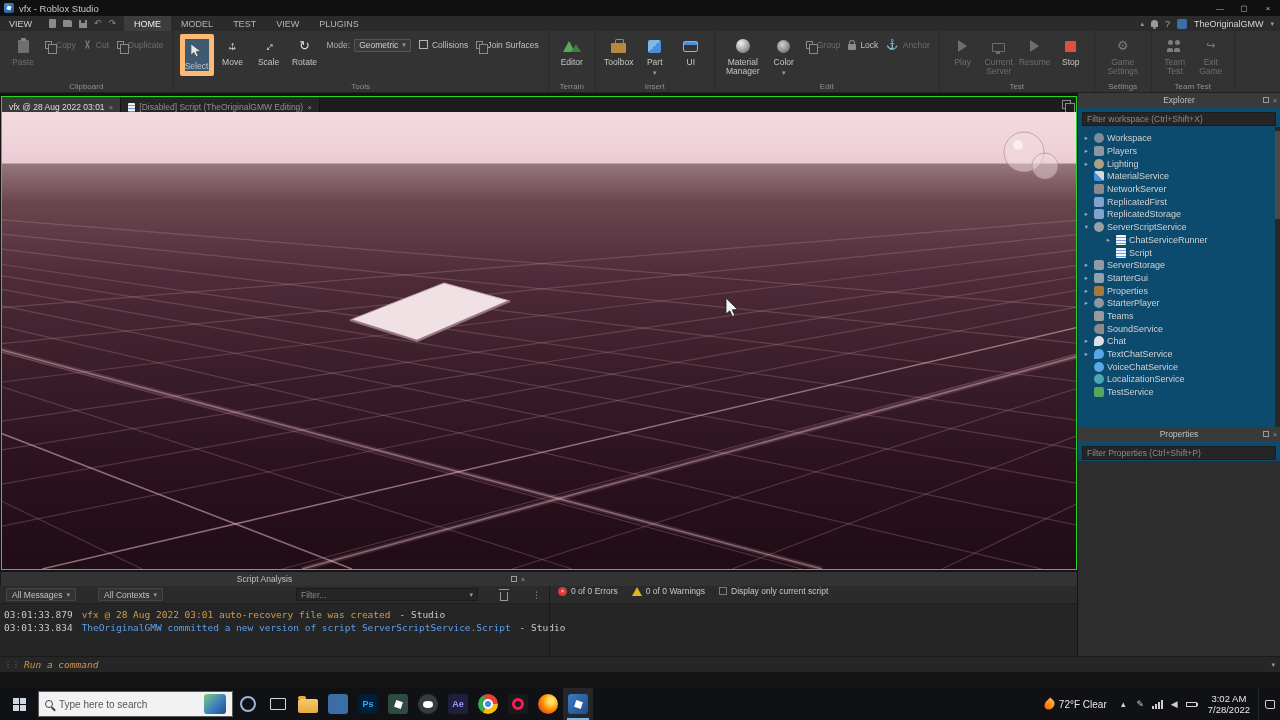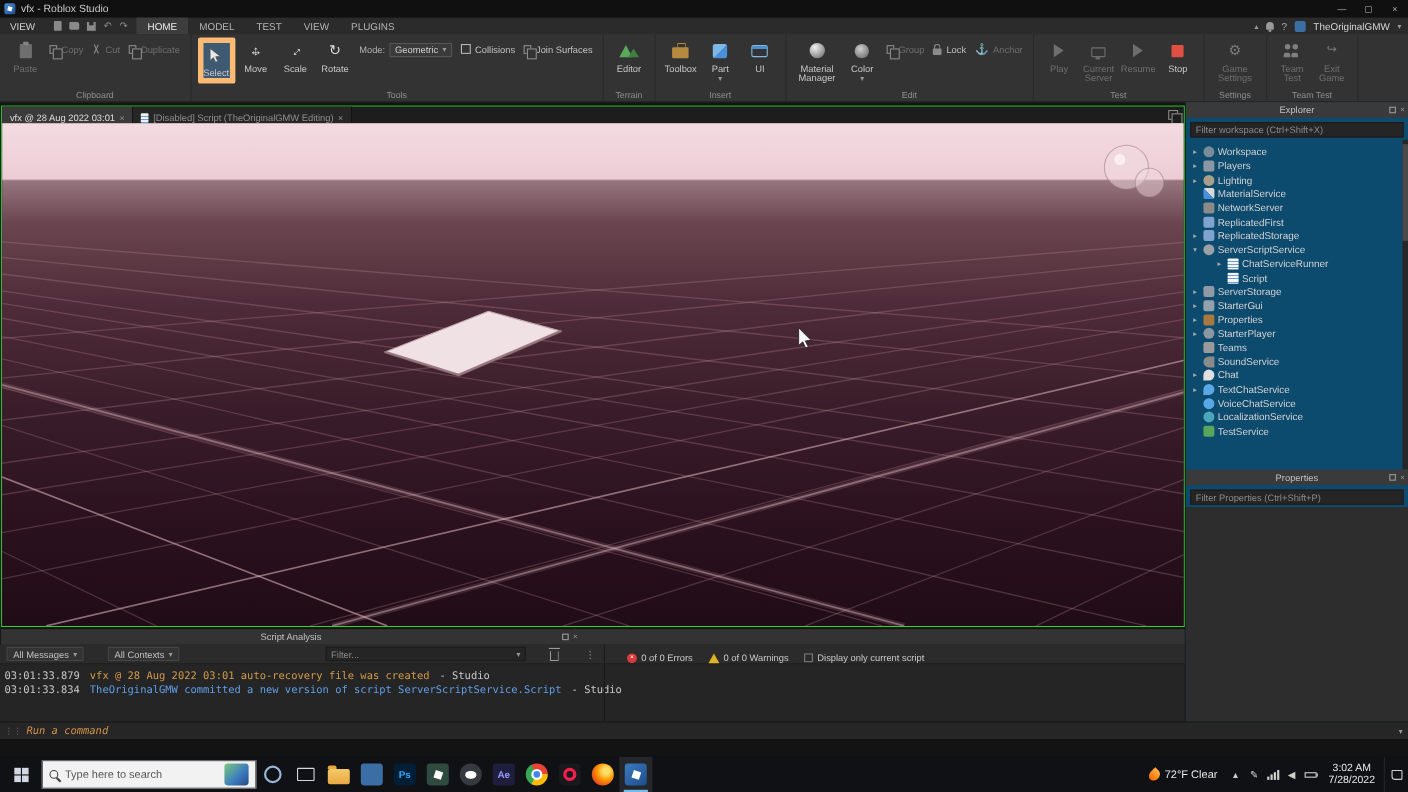--- a/index.html
+++ b/index.html
@@ -137,21 +137,21 @@
   .ic-localization{background:#4aa7b8;border-radius:50%}
   .ic-testservice{background:#58a55c}
 
   
   .outregion{position:absolute;left:0;top:572px;width:1077px;height:84px;background:#252525}
   .outhead{height:14px;background:#333;display:flex}
   .ohead-sec{position:relative;display:flex;align-items:center;justify-content:center;font-size:8.5px;color:#c0c0c0}
   .ohead-l{width:549px}.ohead-r{width:528px;border-left:1px solid #1a1a1a}
   .outbar{height:18px;display:flex;background:#2b2b2b;border-bottom:1px solid #1e1e1e}
   .outbar-l{width:549px;display:flex;align-items:center;gap:22px;padding:0 6px}
-  .outbar-r{width:528px;display:flex;align-items:flex-end;gap:14px;padding:0 20px;border-left:1px solid #1a1a1a}
+  .outbar-r{width:528px;display:flex;align-items:flex-start;gap:14px;padding:0 8px;border-left:1px solid #1a1a1a}
   .dd{display:flex;align-items:center;gap:4px;background:#333;border:1px solid #454545;font-size:8.5px;color:#c0c0c0;height:13px;padding:0 5px;border-radius:1px}
   .ofilter{display:flex;align-items:center;margin-left:auto;background:#252525;border:1px solid #1c1c1c;height:13px;width:182px;padding:0 4px;gap:4px}
   .ofilter input{flex:1;border:none;background:transparent;outline:none;font-size:8.5px;color:#bbb}
   .trash{width:8px;height:9px;border:1px solid #9a9a9a;border-top:none;border-radius:0 0 1px 1px;position:relative;margin-top:3px}
   .trash::before{content:"";position:absolute;top:-3px;left:-2px;right:-2px;height:1.5px;background:#9a9a9a}
   .kebab{color:#9a9a9a;font-size:9px;padding:0 2px}
   .badge{display:flex;align-items:center;gap:4px;font-size:8.5px;color:#c8c8c8}
   .err-ic{width:9px;height:9px;border-radius:50%;background:#d83a3a;color:#fff;font-size:6px;display:flex;align-items:center;justify-content:center;line-height:1}
   .warn-ic{width:0;height:0;border-left:5px solid transparent;border-right:5px solid transparent;border-bottom:9px solid #e0b225}
   .cbx{width:8px;height:8px;border:1px solid #7a7a7a;background:#2a2a2a}

